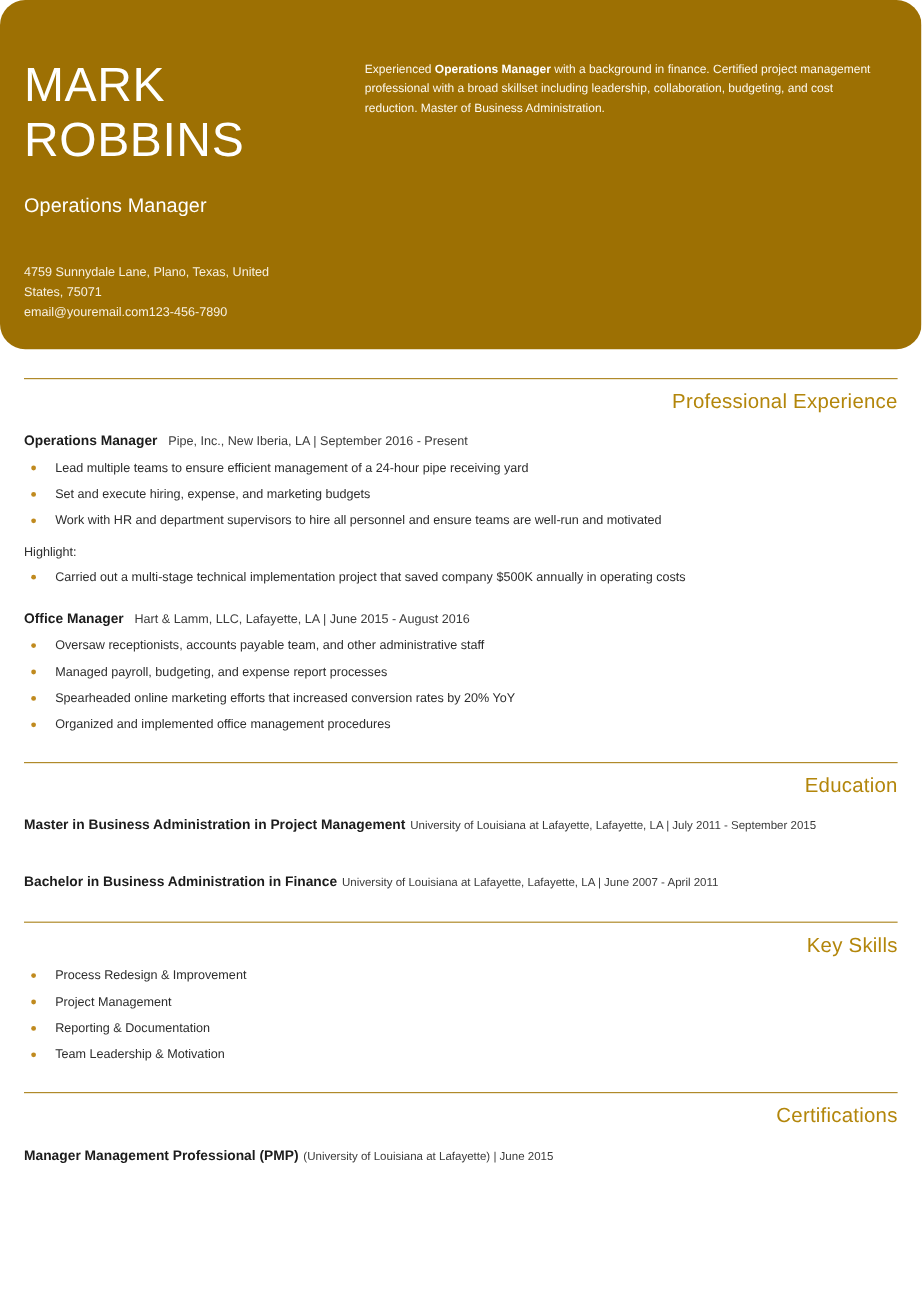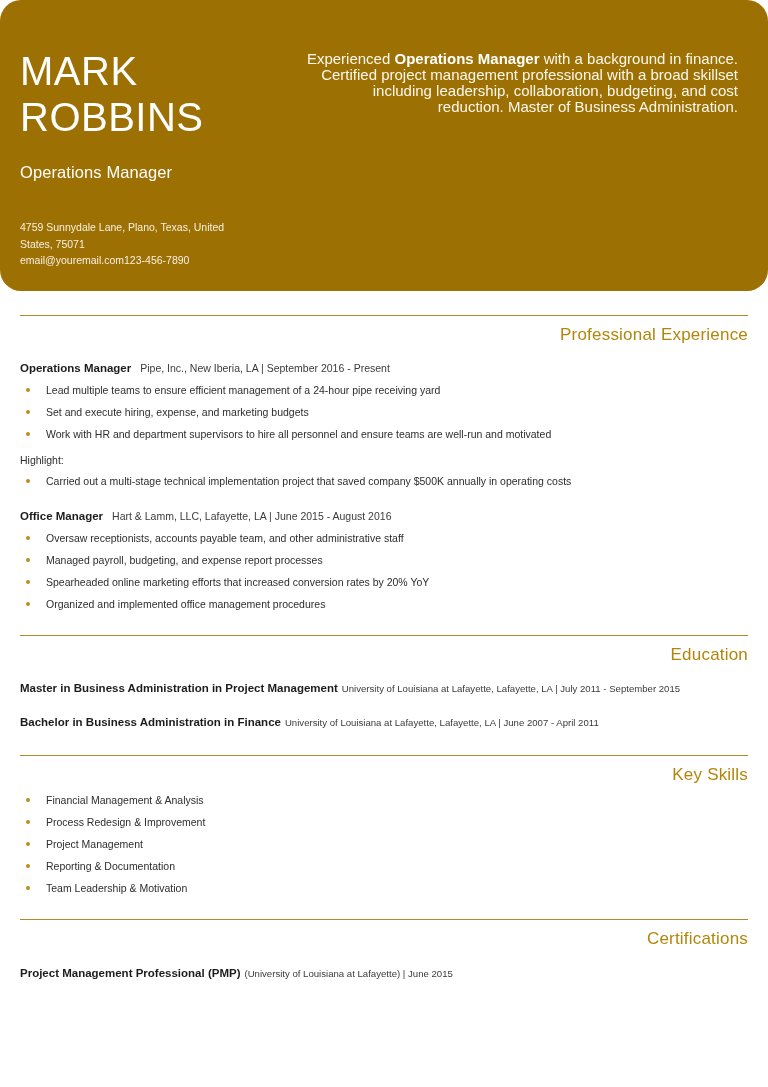--- a/index.html
+++ b/index.html
@@ -74,24 +74,23 @@
 
   .contact-inline { display: block; }
 
   .header-right {
     flex: 1;
     padding: 51px 30px 0 14px;
   }
 
   .summary {
     color: #fdf8ee;
-    font-size: 15px;
+    font-size: 10px;
     line-height: 16px;
     max-width: 445px;
-    text-align: right;
   }
 
   .summary b { font-weight: 700; color: #ffffff; }
 
   
   .body {
     padding: 0 20px;
   }
 
   .section {
@@ -258,39 +257,38 @@
     </div>
 
     <div class="section">
       <div class="divider"></div>
       <h2 class="section-title">Education</h2>
 
       <div class="edu-entry">
         <span class="entry-title">Master in Business Administration in Project Management</span><span class="entry-meta-tight">University of Louisiana at Lafayette, Lafayette, LA | July 2011 - September 2015</span>
       </div>
 
-      <div class="edu-entry" style="margin-top:17px;">
+      <div class="edu-entry" style="margin-top:30px;">
         <span class="entry-title">Bachelor in Business Administration in Finance</span><span class="entry-meta-tight">University of Louisiana at Lafayette, Lafayette, LA | June 2007 - April 2011</span>
       </div>
     </div>
 
     <div class="section">
       <div class="divider"></div>
       <h2 class="section-title">Key Skills</h2>
       <ul class="bullets skills-list">
-        <li>Financial Management &amp; Analysis</li>
         <li>Process Redesign &amp; Improvement</li>
         <li>Project Management</li>
         <li>Reporting &amp; Documentation</li>
         <li>Team Leadership &amp; Motivation</li>
       </ul>
     </div>
 
     <div class="section">
       <div class="divider"></div>
       <h2 class="section-title">Certifications</h2>
       <div class="cert-entry">
-        <span class="entry-title">Project Management Professional (PMP)</span><span class="entry-meta-tight">(University of Louisiana at Lafayette) | June 2015</span>
+        <span class="entry-title">Manager Management Professional (PMP)</span><span class="entry-meta-tight">(University of Louisiana at Lafayette) | June 2015</span>
       </div>
     </div>
 
   </div>
 </div>
 
 </body></html>

